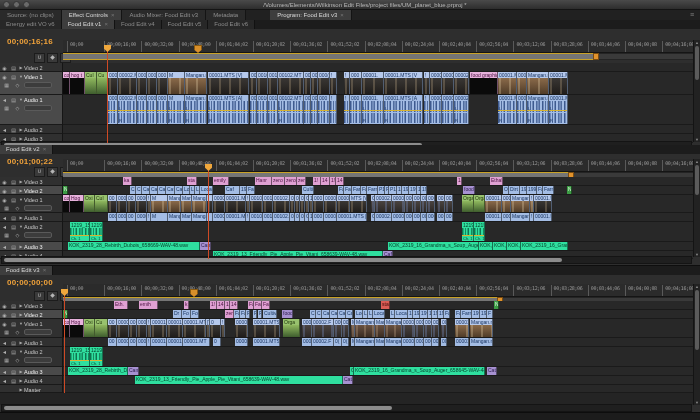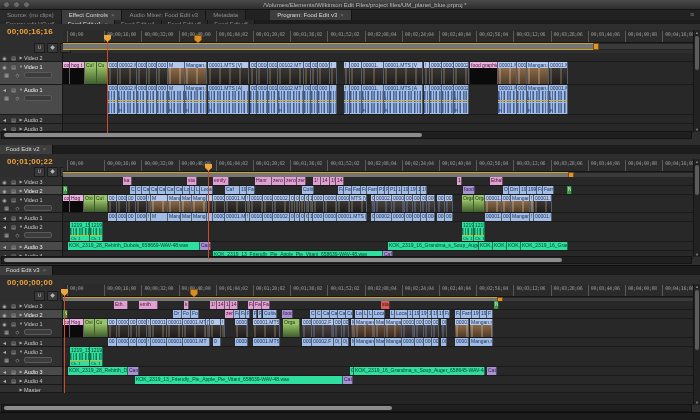--- a/index.html
+++ b/index.html
@@ -112,21 +112,21 @@
   </div>
   <div id="timelines">
       <div class="panel" style="top: 20px; height: 125px;">
         <div class="tabsrow" style="height: 9px;">
           <div class="seqtab"><div style="display: inline;">Energy edit VO v6</div></div>
           <div class="seqtab active"><div style="display: inline;">Food Edit v1</div><div style="display: inline; margin-left: 3px; color: rgb(119, 119, 119);">×</div></div>
           <div class="seqtab"><div style="display: inline;">Food Edit v4</div></div>
           <div class="seqtab"><div style="display: inline;">Food Edit v5</div></div>
           <div class="seqtab"><div style="display: inline;">Food Edit v6</div></div>
         </div>
-        <div class="tbody" style="top: 4px; height: 116px; text-decoration: underline;">
+        <div class="tbody" style="top: 14px; height: 116px; text-decoration: underline;">
           <div class="timecode" style="top: 3px;">00;00;16;16</div>
           <div class="tlicons" style="left: 34px; top: 19px;">
             <div class="tlicon">∪</div>
             <div class="tlicon">◆</div>
             <div class="tlicon">▼</div>
           </div>
           <div class="ruler" style="top: 6px;">
             <div class="rlabel" style="left: 4px;">00;00</div>
             <div class="rlabel" style="left: 41.2px;">00;00;16;00</div>
             <div class="rlabel" style="left: 78.4px;">00;00;32;00</div>

